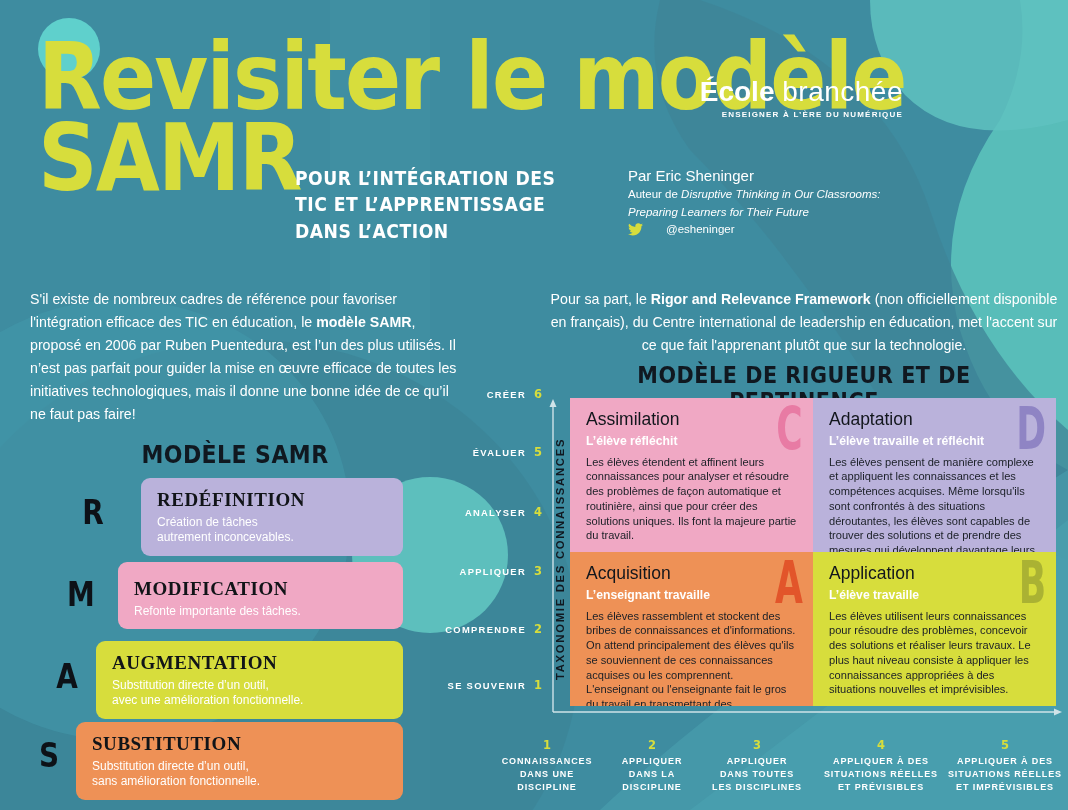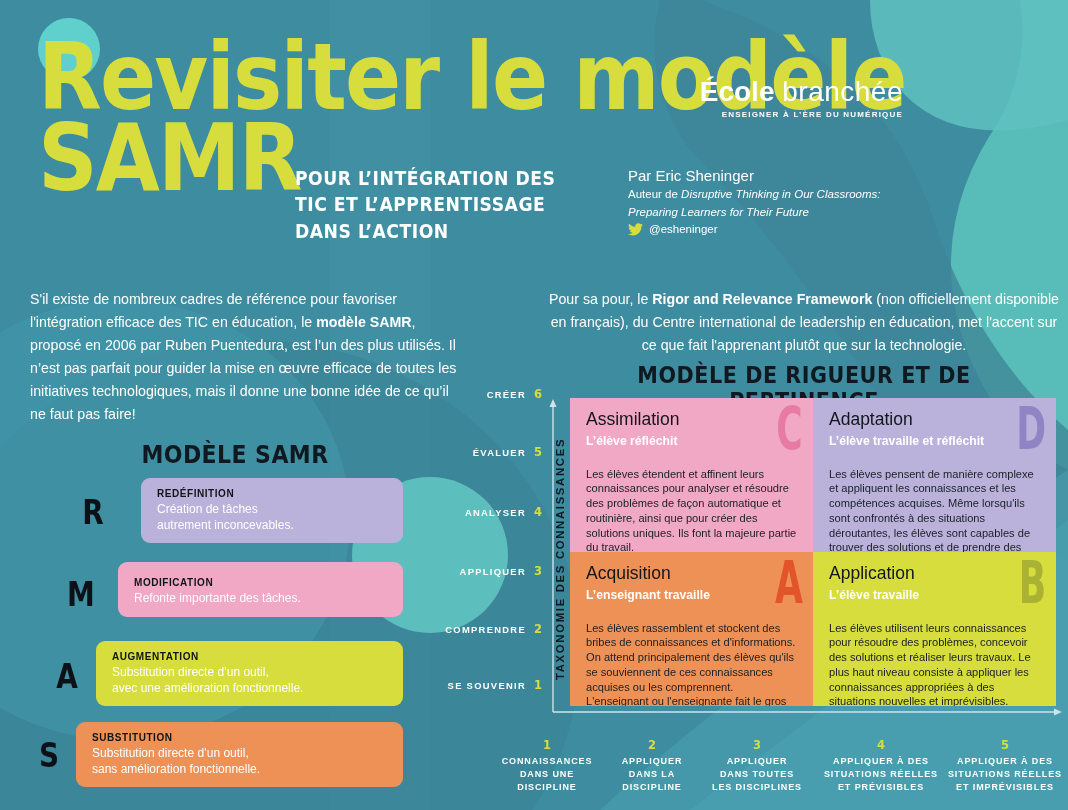--- a/index.html
+++ b/index.html
@@ -45,21 +45,21 @@
   .logo { position:absolute; right:13px; top:78px; text-align:right; color:#ffffff; }
   .logo-row { font-size:28px; line-height:1; white-space:nowrap; }
   .logo-row .b { font-weight:700; }
   .logo-row .l { font-weight:400; letter-spacing:0.5px; }
   .logo-tag { font-size:8px; letter-spacing:1.2px; margin-top:4px; font-weight:600; }
 
   .author { position:absolute; left:628px; top:166px; color:#ffffff; }
   .author .a1 { font-size:15px; line-height:1.35; }
   .author .a2 { font-size:11.5px; line-height:1.5; }
   .author .a2 i { font-style: italic; }
-  .author .a3 { font-size:11.5px; margin-top:2px; display:flex; align-items:center; gap:6px; }
+  .author .a3 { font-size:11.5px; margin-top:2px; display:flex; align-items:center; gap:23px; }
 
   
   .intro-l {
     position:absolute; left:30px; top:288px; width:430px;
     color:#ffffff; font-size:14.2px; line-height:1.62;
   }
   .intro-r {
     position:absolute; left:548px; top:288px; width:512px;
     color:#ffffff; font-size:14.2px; line-height:1.62; text-align:center;
   }
@@ -87,33 +87,33 @@
     font-family:"DejaVu Sans", sans-serif; font-weight:700;
     font-size:34px; color:#0d1117; text-align:center; width:46px;
     transform: scaleX(0.82); transform-origin:center center;
   }
   .samr-box {
     position:absolute;
     border-radius:9px;
     padding:9px 14px 10px 16px;
   }
   .samr-box .t {
-    font-weight:700; font-size:10px; letter-spacing:0.55px;
-    color:#111418; line-height:1.4;
+    font-weight:700; font-size:19px; letter-spacing:0.55px;
+    color:#111418; line-height:1.4;font-family:Liberation Serif, serif;
   }
   .samr-box .d {
     font-size:12px; color:#ffffff; line-height:1.3; white-space:pre-line; margin-top:1px;
   }
 
   
   .matrix { position:absolute; left:570px; top:398px; width:486px; height:308px; }
   .q { position:absolute; width:243px; height:154px; padding:12px 14px 8px 16px; overflow:hidden; }
   .q .qt { font-weight:400; font-size:17.5px; color:#12161c; line-height:1.1; }
   .q .qs { font-weight:700; font-size:12.2px; color:#ffffff; margin-top:5px; line-height:1.25; }
-  .q .qb { font-size:11.1px; color:#1a1f26; line-height:1.33; margin-top:17px; }
+  .q .qb { font-size:11.1px; color:#1a1f26; line-height:1.33; margin-top:5px; }
   .q .ql {
     position:absolute; right:10px; top:2px;
     font-family:"DejaVu Sans", sans-serif; font-weight:700;
     font-size:58px; line-height:1;
     transform: scaleX(0.62); transform-origin: right top;
   }
 
   
   .y-tick {
     position:absolute; text-align:right;
@@ -198,21 +198,21 @@
       </svg>
       <span>@esheninger</span>
     </div>
   </div>
 
   <div class="intro-l">
     <span>S'il existe de nombreux cadres de référence pour favoriser l'intégration efficace des TIC en éducation, le </span><b>modèle SAMR</b><span>, proposé en 2006 par Ruben Puentedura, est l’un des plus utilisés. Il n’est pas parfait pour guider la mise en œuvre efficace de toutes les initiatives technologiques, mais il donne une bonne idée de ce qu’il ne faut pas faire!</span>
   </div>
 
   <div class="intro-r">
-    <span>Pour sa pour, le </span><b>Rigor and Relevance Framework</b><span> (non officiellement disponible en français), du Centre international de leadership en éducation, met l'accent sur ce que fait l'apprenant plutôt que sur la technologie.</span>
+    <span>Pour sa part, le </span><b>Rigor and Relevance Framework</b><span> (non officiellement disponible en français), du Centre international de leadership en éducation, met l'accent sur ce que fait l'apprenant plutôt que sur la technologie.</span>
   </div>
 
   <div class="h-samr">MODÈLE SAMR</div>
 
   <div class="samr-letter" style="left:70px; top:492px;">R</div>
   <div class="samr-box" style="left:141px; top:478px; width:262px; background:#bab2db;">
     <div class="t">REDÉFINITION</div>
     <div class="d">Création de tâches
 autrement inconcevables.</div>
   </div>

